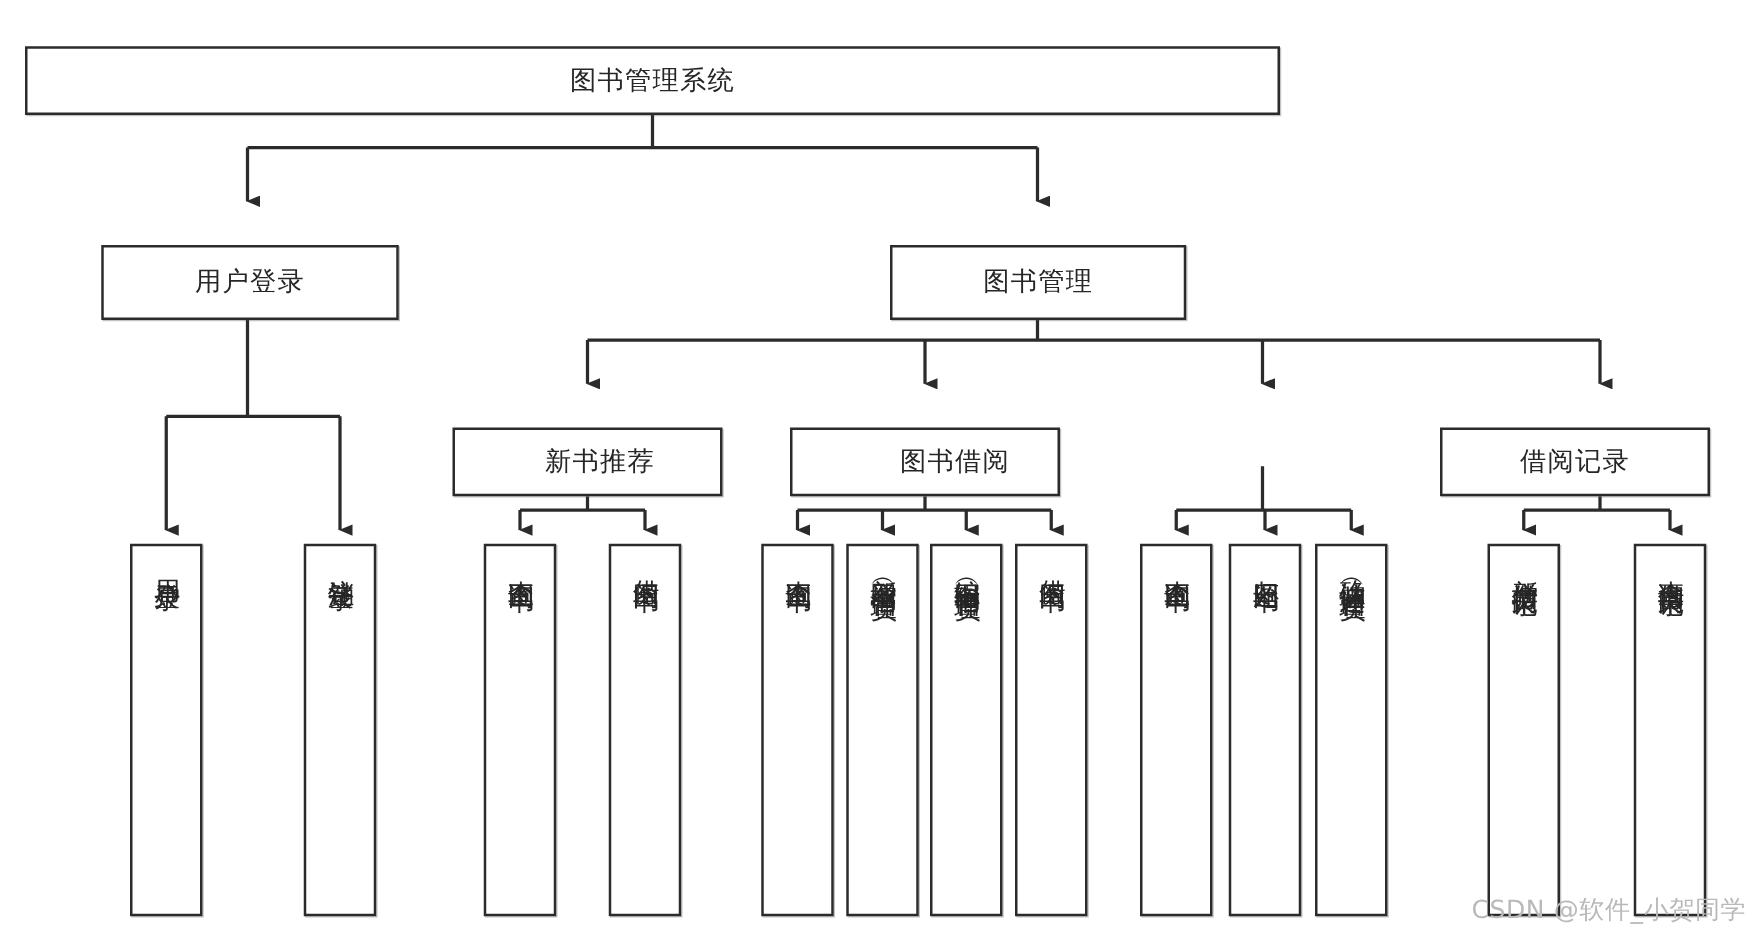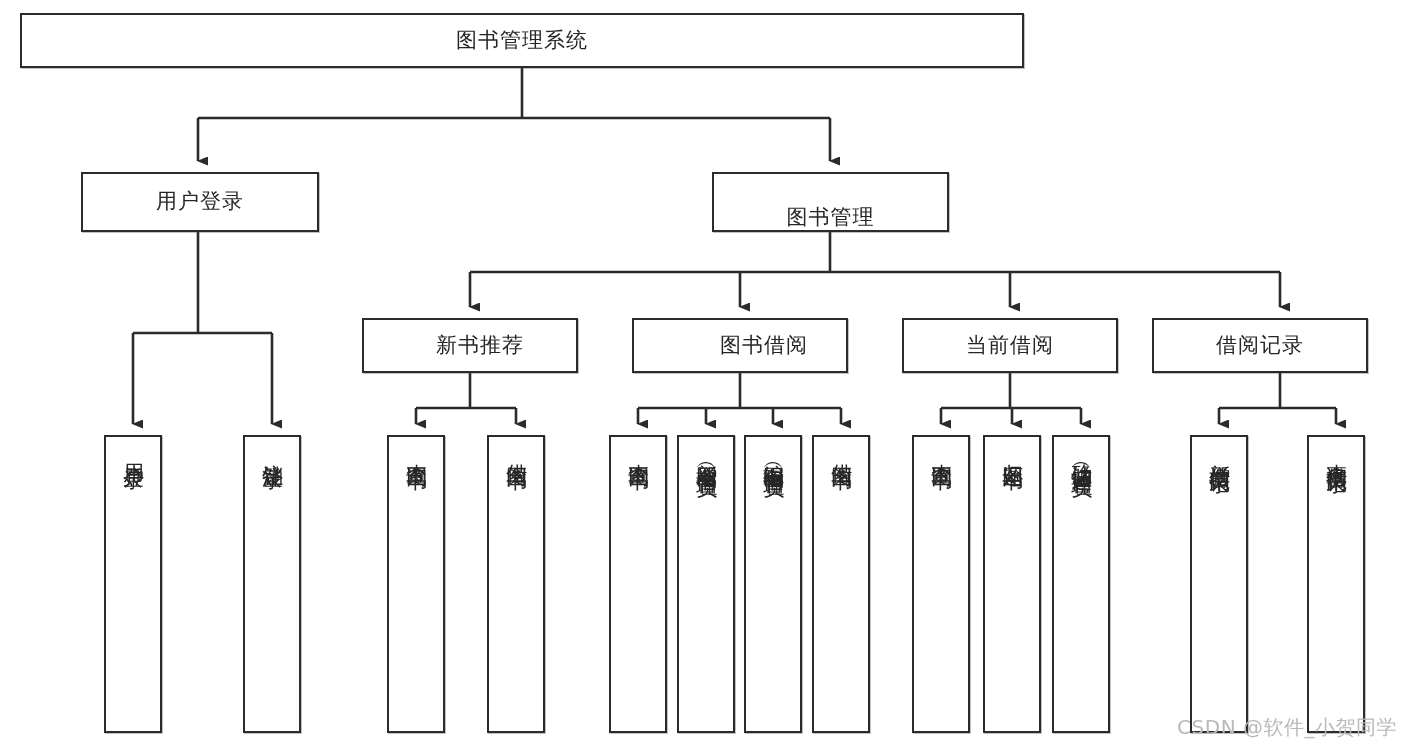--- a/index.html
+++ b/index.html
@@ -29,20 +29,21 @@
     position: absolute;
     box-sizing: border-box;
     border: 2px solid #2b2b2b;
     background: #ffffff;
     box-shadow: 1px 1px 0 rgba(80,80,80,0.35);
   }
   .node-box.horizontal {
     display: flex;
     align-items: center;
     justify-content: center;
+    margin-top: 24px;
   }
   .node-box.vertical {
     display: flex;
     align-items: flex-start;
     justify-content: center;
     padding-top: 10px;
   }
   .node-label-h {
     font-size: 21px;
     color: #262626;
@@ -119,35 +120,32 @@
   </svg>
 
   <div class="node-box horizontal" style="left:20px; top:13px; width:1004px; height:55px;">
     <span class="node-label-h">图书管理系统</span>
   </div>
 
   <div class="node-box horizontal" style="left:81px; top:172px; width:238px; height:60px;">
     <span class="node-label-h">用户登录</span>
   </div>
 
-  <div class="node-box horizontal" style="left:712px; top:172px; width:237px; height:60px;align-items:flex-end;">
+  <div class="node-box horizontal" style="left:712px; top:172px; width:237px; height:60px;">
     <span class="node-label-h">图书管理</span>
   </div>
 
   <div class="node-box horizontal" style="left:362px; top:318px; width:216px; height:55px;padding-left:20px;">
     <span class="node-label-h">新书推荐</span>
   </div>
 
   <div class="node-box horizontal" style="left:632px; top:318px; width:216px; height:55px;padding-left:48px;">
     <span class="node-label-h">图书借阅</span>
   </div>
 
-  <div class="node-box horizontal" style="left:902px; top:318px; width:216px; height:55px;">
-    <span class="node-label-h">当前借阅</span>
-  </div>
 
   <div class="node-box horizontal" style="left:1152px; top:318px; width:216px; height:55px;">
     <span class="node-label-h">借阅记录</span>
   </div>
 
   <div class="node-box vertical" style="left:104px; top:435px; width:58px; height:298px;">
     <span class="node-label-v">用户登录</span>
   </div>
   <div class="node-box vertical" style="left:243px; top:435px; width:58px; height:298px;">
     <span class="node-label-v">注销登录</span>

